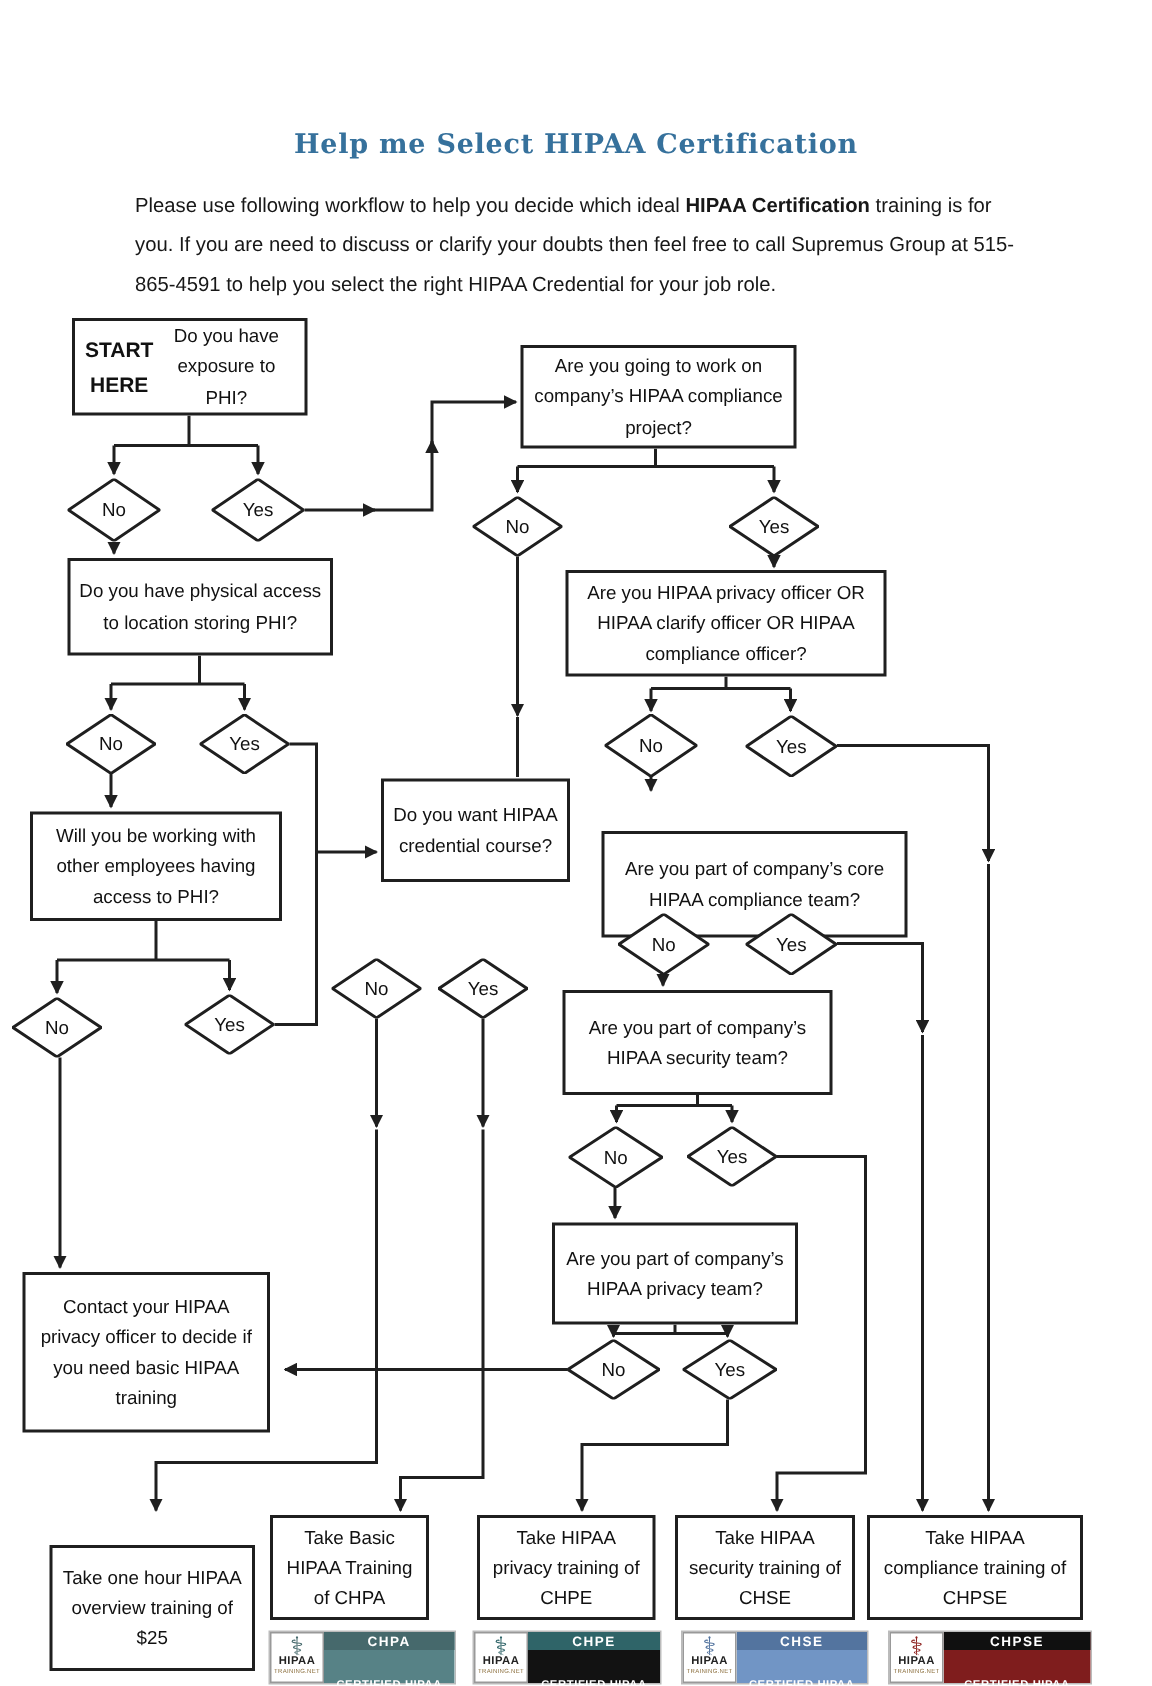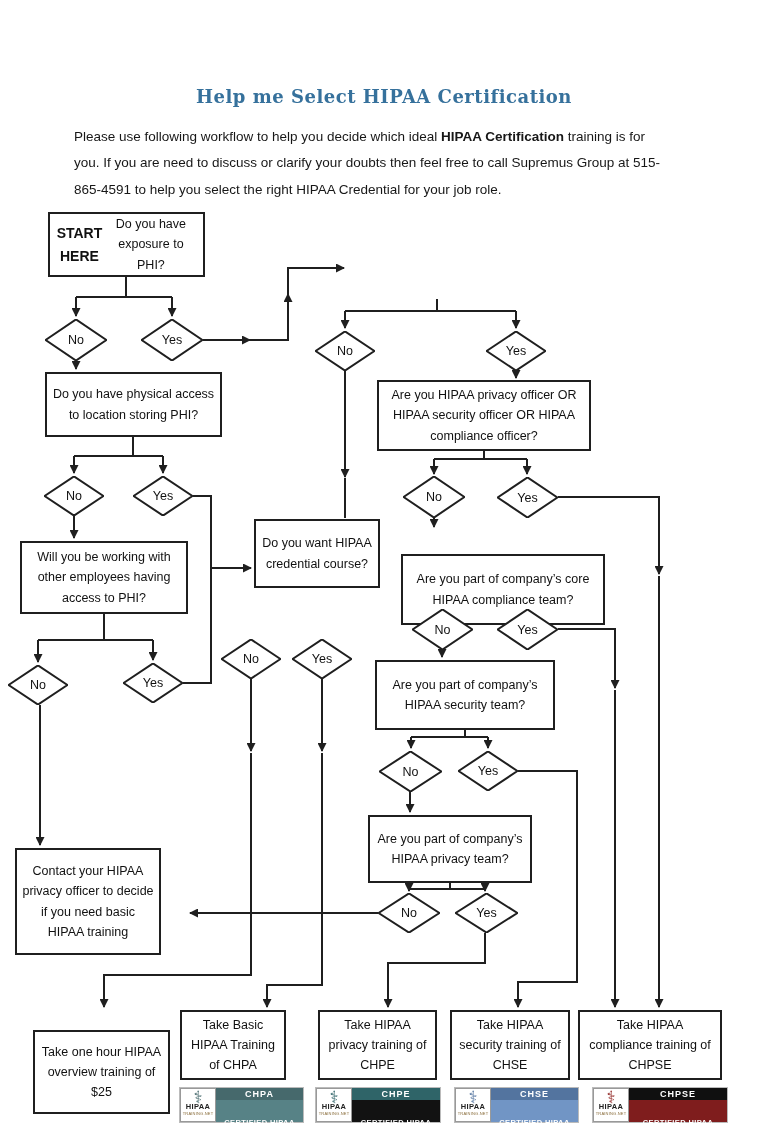--- a/index.html
+++ b/index.html
@@ -1,21 +1,21 @@
 <!DOCTYPE html>
 <html><head>
 <meta charset="utf-8">
 <style>
   html,body{margin:0;padding:0;background:#fff;}
   #chart{position:relative;width:768px;height:1124px;background:#fff;overflow:hidden;
          font-family:"Liberation Sans",sans-serif;color:#111;margin:0 auto;}
   .page-title{position:absolute;left:0;top:86px;width:768px;text-align:center;margin:0;
          font-family:"DejaVu Serif","Liberation Serif",serif;font-weight:bold;
          font-size:18px;color:#36719c;letter-spacing:0.5px;}
-  .intro{position:absolute;left:74px;top:124px;width:596px;font-size:13.5px;line-height:1.95;
+  .intro{position:absolute;left:90px;top:124px;width:596px;font-size:13.5px;line-height:1.95;
          color:#171717;margin:0;}
   .intro .b{font-weight:bold;}
   .box{position:absolute;border:2px solid #1f1f1f;background:#fff;box-sizing:border-box;
        display:flex;flex-direction:row;align-items:center;justify-content:center;
        text-align:center;font-size:12.5px;line-height:1.62;padding:2px 5px;z-index:3;}
   .box .bt{font-weight:bold;font-size:14px;}
   .diamond{position:absolute;z-index:3;}
   .diamond svg{position:absolute;left:0;top:0;width:100%;height:100%;}
   .diamond .dlabel{position:absolute;left:0;top:0;right:0;bottom:0;display:flex;
        align-items:center;justify-content:center;font-size:12.5px;}
@@ -137,42 +137,45 @@
     <polyline points="251,753 251,975 104,975 104,1007" marker-end="url(#arr)"></polyline>
 
     <polyline points="322,679 322,751" marker-end="url(#arr)"></polyline>
     <polyline points="322,753 322,985 267,985 267,1007" marker-end="url(#arr)"></polyline>
   </svg>
 
   <div class="box" style="left:48px;top:212px;width:157px;height:65px;">
     <span class="bt">START HERE</span>
     <span>Do you have exposure to PHI?</span>
   </div>
+  <div class="box" style="left:347px;top:230px;width:184px;height:69px;">
+    <span>Are you going to work on company’s HIPAA compliance project?</span>
+  </div>
   <div class="box" style="left:45px;top:372px;width:177px;height:65px;">
     <span>Do you have physical access to location storing PHI?</span>
   </div>
   <div class="box" style="left:377px;top:380px;width:214px;height:71px;">
-    <span>Are you HIPAA privacy officer OR HIPAA security officer OR HIPAA compliance officer?</span>
+    <span>Are you HIPAA privacy officer OR HIPAA clarify officer OR HIPAA compliance officer?</span>
   </div>
   <div class="box" style="left:254px;top:519px;width:126px;height:69px;">
     <span>Do you want HIPAA credential course?</span>
   </div>
   <div class="box" style="left:20px;top:541px;width:168px;height:73px;">
     <span>Will you be working with other employees having access to PHI?</span>
   </div>
   <div class="box" style="left:401px;top:554px;width:204px;height:71px;">
     <span>Are you part of company’s core HIPAA compliance team?</span>
   </div>
   <div class="box" style="left:375px;top:660px;width:180px;height:70px;">
     <span>Are you part of company’s HIPAA security team?</span>
   </div>
   <div class="box" style="left:368px;top:815px;width:164px;height:68px;">
     <span>Are you part of company’s HIPAA privacy team?</span>
   </div>
-  <div class="box" style="left:15px;top:848px;width:146px;height:107px;align-items:center;">
+  <div class="box" style="left:15px;top:848px;width:165px;height:107px;align-items:center;">
     <span>Contact your HIPAA privacy officer to decide if you need basic HIPAA training</span>
   </div>
 
   <div class="box" style="left:33px;top:1010px;width:137px;height:84px;margin-top:20px;">
     <span>Take one hour HIPAA overview training of $25</span>
   </div>
   <div class="box" style="left:180px;top:1010px;width:106px;height:70px;">
     <span>Take Basic HIPAA Training of CHPA</span>
   </div>
   <div class="box" style="left:318px;top:1010px;width:119px;height:70px;">

